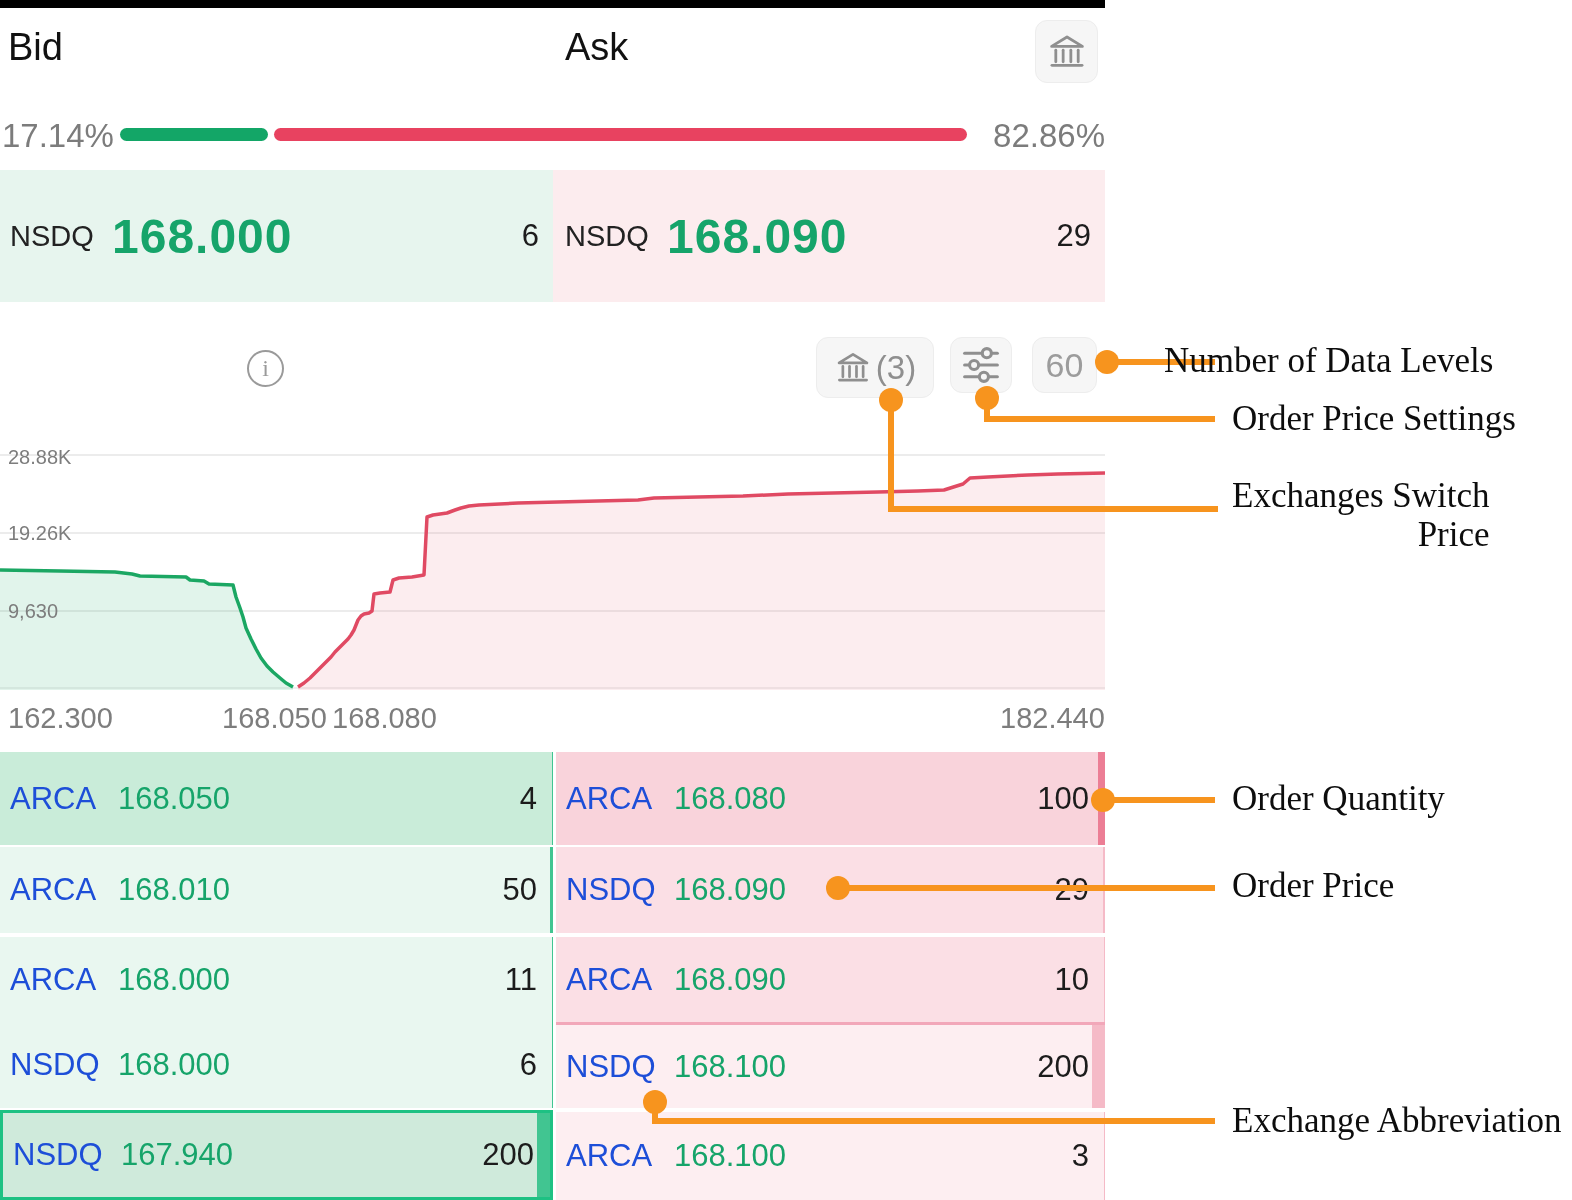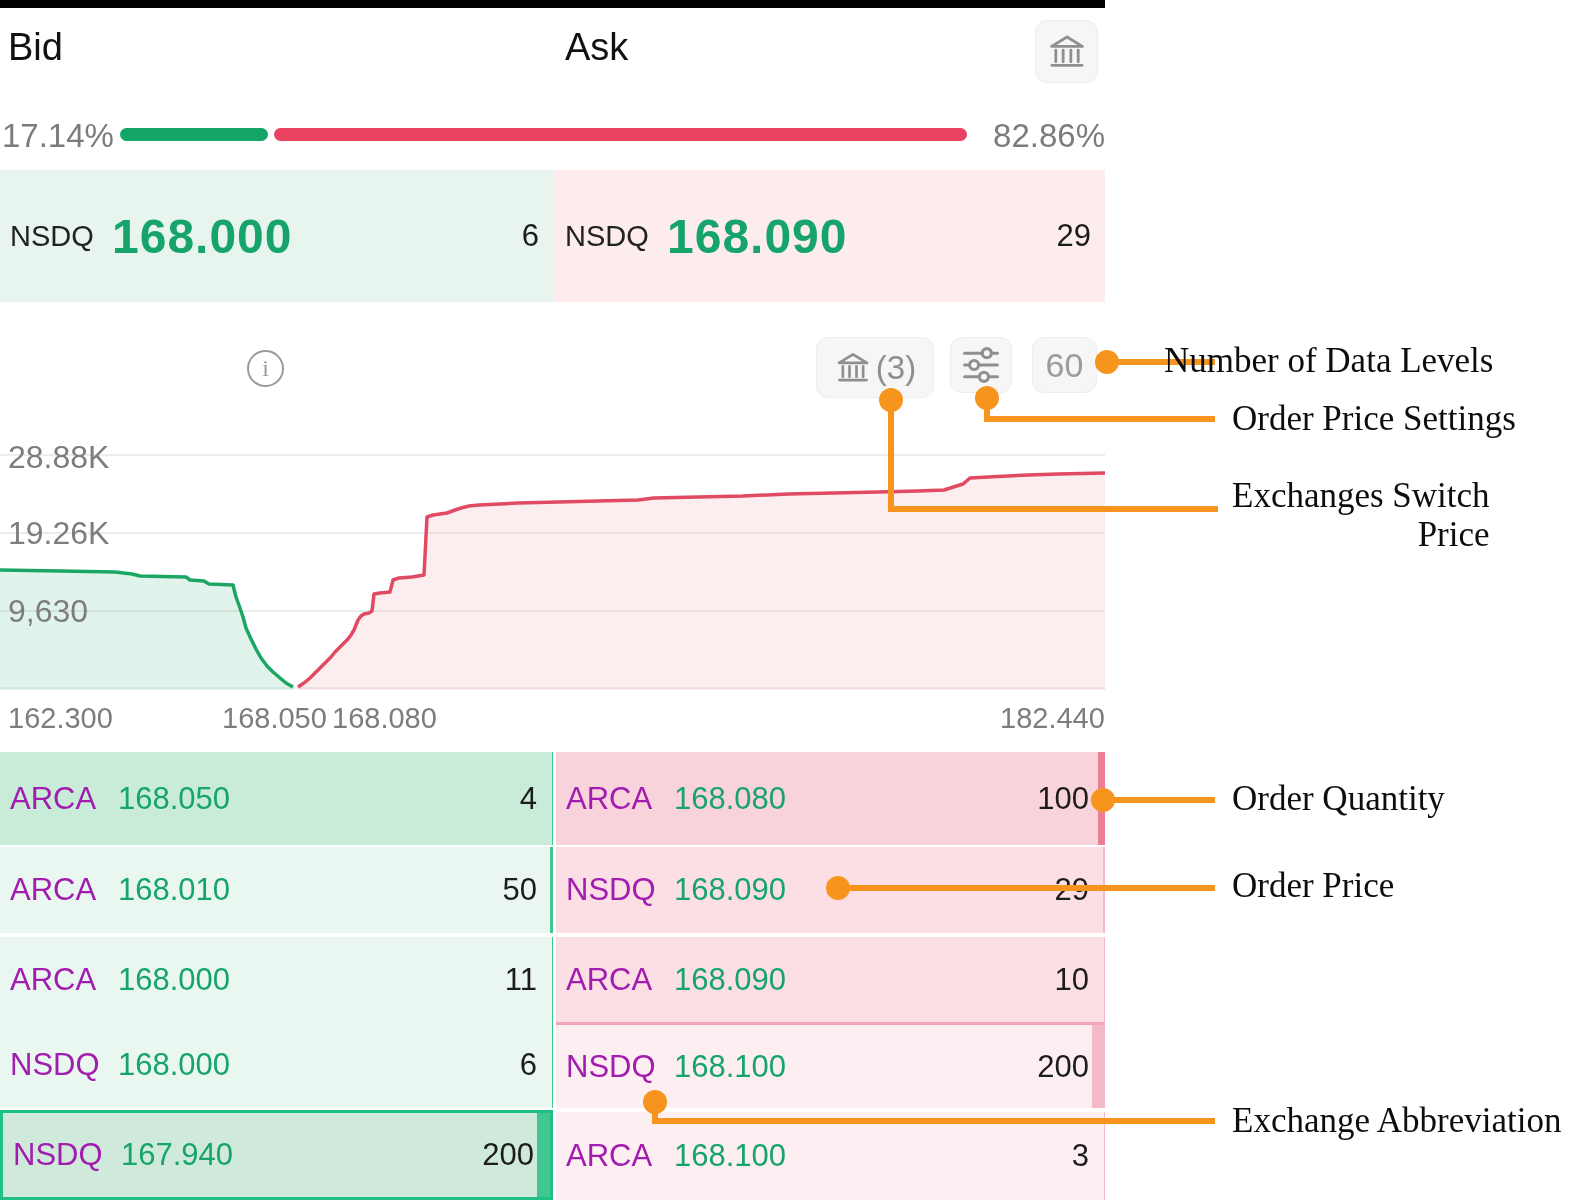--- a/index.html
+++ b/index.html
@@ -43,27 +43,27 @@
   #ob-info{left:247px;top:350px;width:37px;height:37px;border:2.5px solid #9a9a9a;border-radius:50%;
     box-sizing:border-box;display:flex;align-items:center;justify-content:center;
     font-family:"Liberation Serif",serif;font-size:24px;color:#9a9a9a;}
   #btn-exchanges{left:816px;top:337px;width:118px;height:61px;gap:4px;}
   #btn-exchanges .count{font-size:33px;color:#8f8f8f;}
   #btn-settings{left:950px;top:337px;width:62px;height:56px;}
   #btn-levels{left:1032px;top:337px;width:65px;height:56px;font-size:34px;font-weight:500;color:#9c9c9c;}
 
   
   #depth-chart{left:0;top:440px;width:1105px;height:250px;}
-  .ytick{left:8px;font-size:32px;color:#7d7d7d;line-height:34px;}
+  .ytick{left:8px;font-size:20px;color:#7d7d7d;line-height:34px;}
   .xtick{top:702px;font-size:29px;color:#7d7d7d;}
 
   
   .ob-row{display:flex;align-items:center;box-sizing:border-box;padding-left:10px;padding-right:16px;
     font-size:31px;}
-  .ob-row .exch{color:#a21caf;min-width:108px;}
+  .ob-row .exch{color:#1d4ed8;min-width:108px;}
   .ob-row .price{color:#16a46a;}
   .ob-row .qty{margin-left:auto;color:#1c1c1c;}
   .ob-row .depth-bar{position:absolute;right:0;top:0;bottom:0;}
   .bid-row.best{background:#c9ecd9;}
   .bid-row.normal{background:#e9f7f0;}
   .bid-row.selected{background:#cfeadb;border:3px solid #1ec183;}
   .ask-row.best{background:#f9d3db;}
   .ask-row.mid{background:#fbdfe5;}
   .ask-row.group{background:#fdeef1;border-top:3px solid #f2a7b9;}
   .ask-row.normal{background:#fdeef1;}

